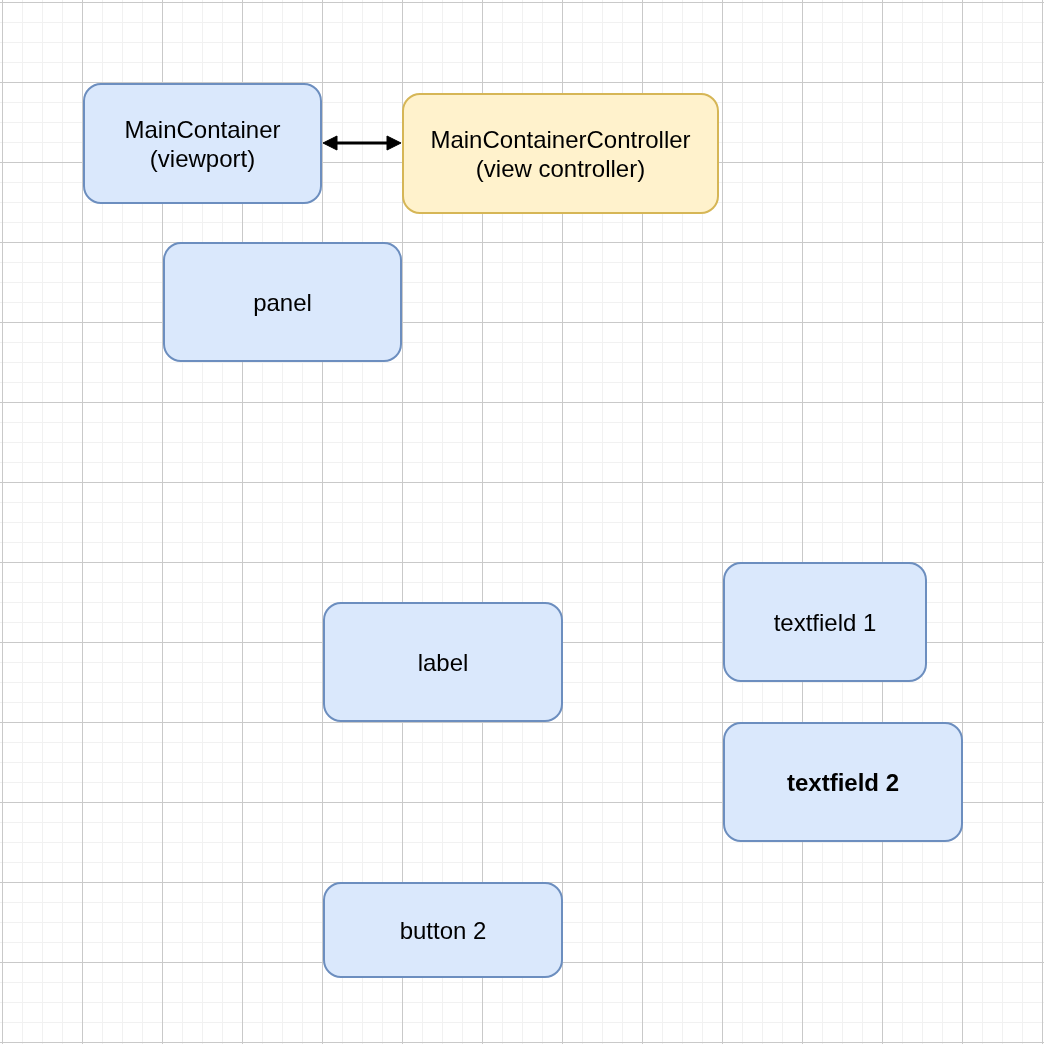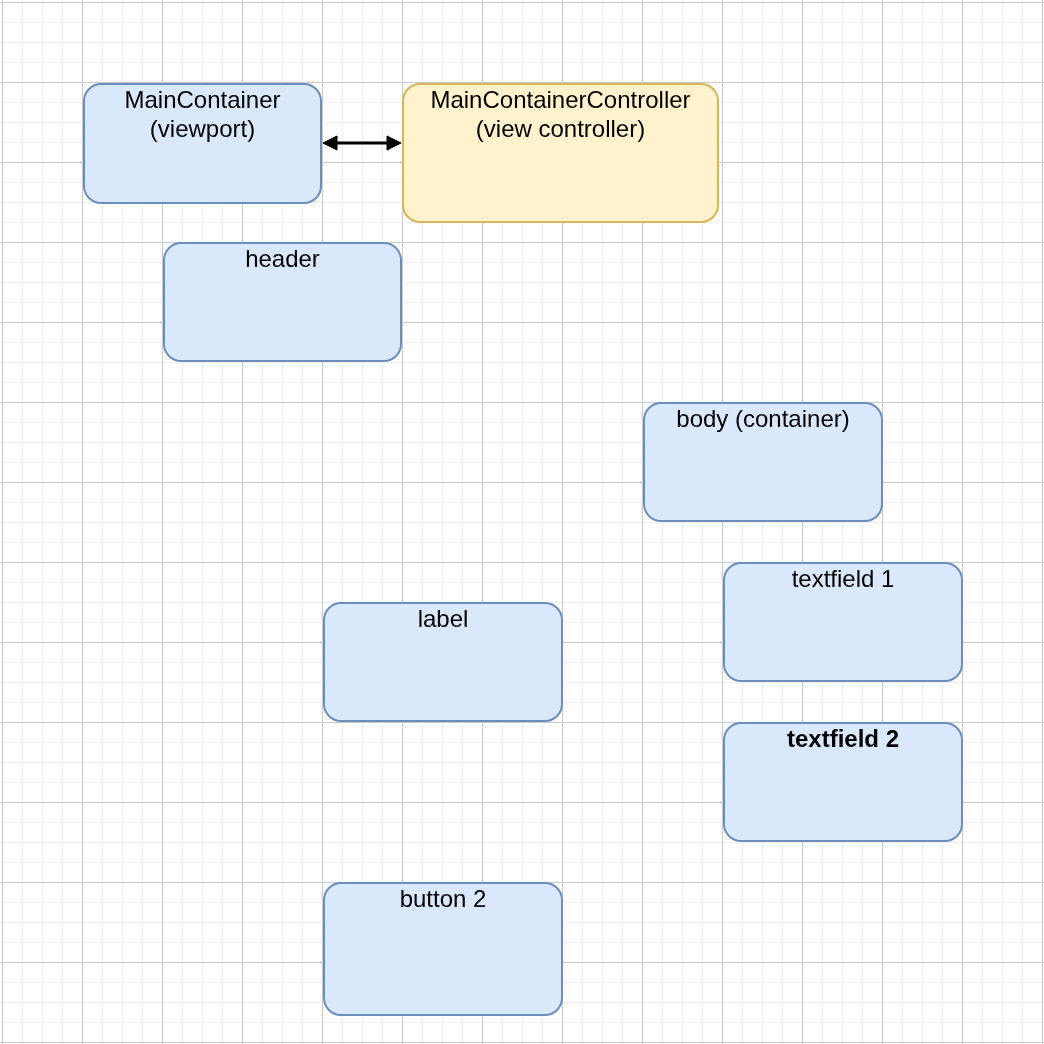--- a/index.html
+++ b/index.html
@@ -39,20 +39,21 @@
     background-position: 2px 2px;
   }
   .node {
     position: absolute;
     box-sizing: border-box;
     border: 2px solid;
     border-radius: 18px;
     display: flex;
     flex-direction: column;
     align-items: center;
+    justify-content: center;
     text-align: center;
     font-size: 24px;
     line-height: 29px;
     cursor: default;
   }
   .node.blue   { background: var(--node-blue-fill);   border-color: var(--node-blue-stroke); }
   .node.yellow { background: var(--node-yellow-fill); border-color: var(--node-yellow-stroke); }
   .edge { position: absolute; }
   .edge line    { stroke: var(--arrow-color); stroke-width: 3; }
   .edge polygon { fill: var(--arrow-color); stroke: var(--arrow-color); stroke-width: 1; }
@@ -66,44 +67,41 @@
     <div>MainContainer</div>
     <div>(viewport)</div>
   </div>
 
   <svg class="edge" style="left:322px; top:129px;" width="82" height="28" viewBox="0 0 82 28">
     <line x1="13" y1="14" x2="67" y2="14"></line>
     <polygon points="1,14 15,7 15,21"></polygon>
     <polygon points="79,14 65,7 65,21"></polygon>
   </svg>
 
-  <div class="node yellow" style="left:402px; top:83px; width:317px; height:140px;">
+  <div class="node yellow" style="left:402px; top:93px; width:317px; height:121px;">
     <div>MainContainerController</div>
     <div>(view controller)</div>
   </div>
 
   <div class="node blue" style="left:163px; top:242px; width:239px; height:120px;">
-    <div>header</div>
+    <div>panel</div>
   </div>
 
 
-  <div class="node blue" style="left:643px; top:402px; width:240px; height:120px;">
-    <div>body (container)</div>
-  </div>
 
   <div class="node blue" style="left:323px; top:562px; width:240px; height:120px;margin-top:40px;">
     <div>label</div>
   </div>
 
-  <div class="node blue" style="left:723px; top:562px; width:240px; height:120px;">
+  <div class="node blue" style="left:723px; top:562px; width:204px; height:120px;">
     <div>textfield 1</div>
   </div>
 
 
   <div class="node blue" style="left:723px; top:722px; width:240px; height:120px;font-weight:bold;">
     <div>textfield 2</div>
   </div>
 
-  <div class="node blue" style="left:323px; top:882px; width:240px; height:134px;">
+  <div class="node blue" style="left:323px; top:882px; width:240px; height:96px;">
     <div>button 2</div>
   </div>
 
 </div>
 
 </body></html>

